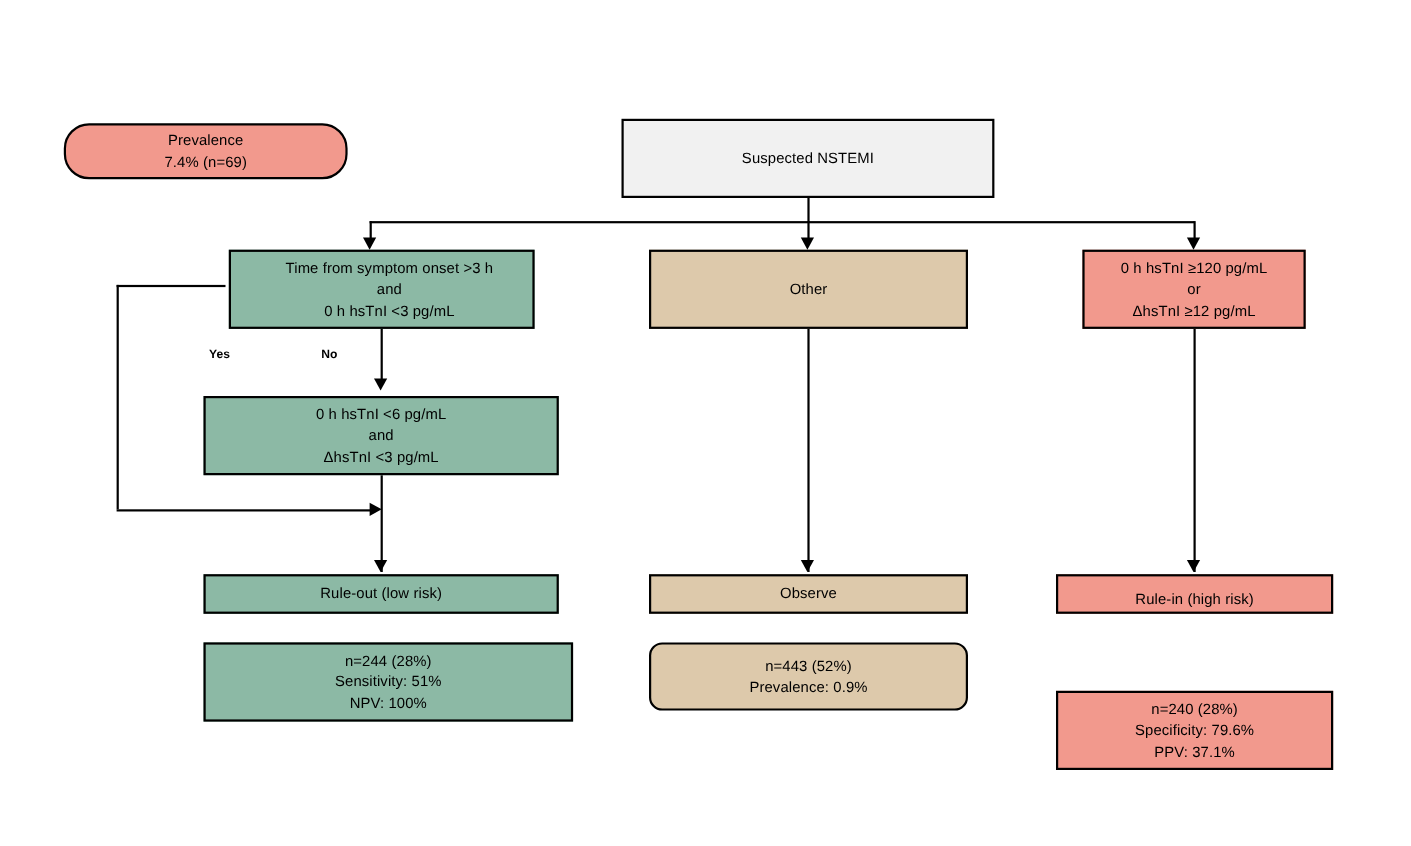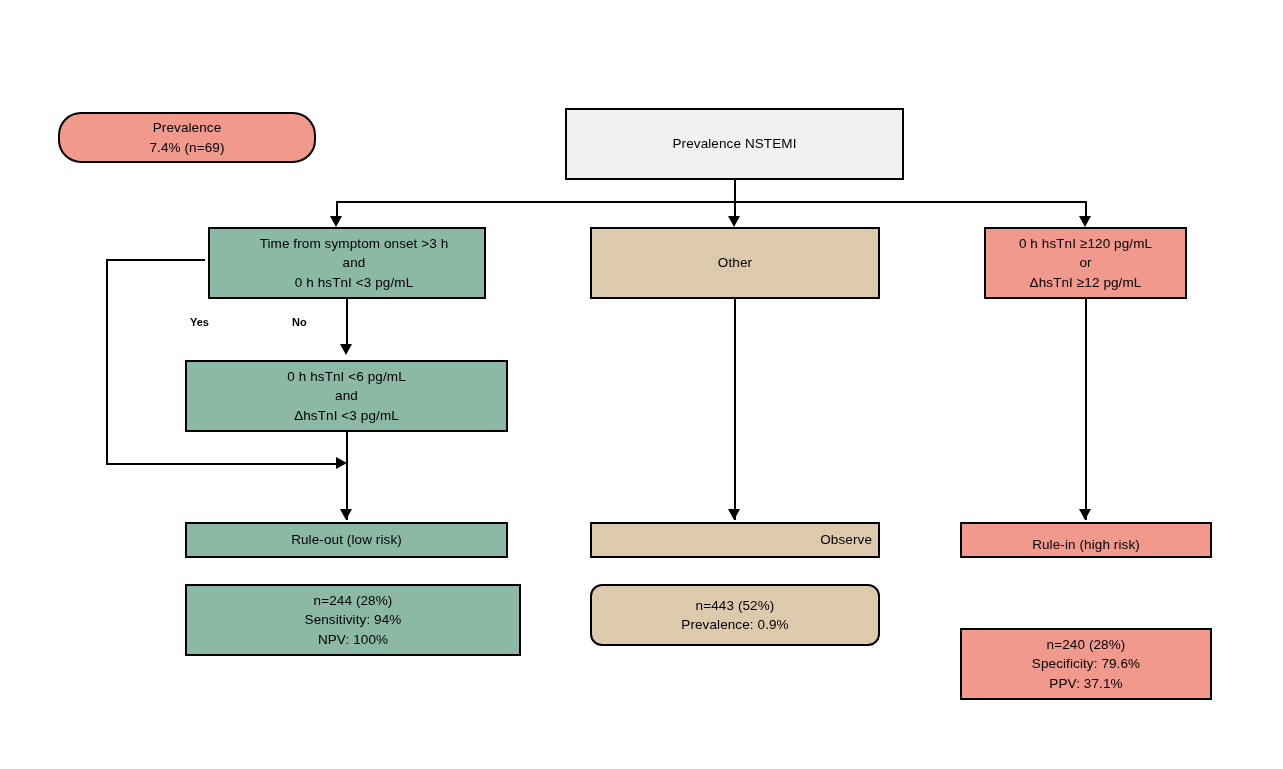--- a/index.html
+++ b/index.html
@@ -129,21 +129,21 @@
 
   <div class="node fill-salmon" style="left:58px; top:112px; width:258px; height:51px;border-radius:23px;">
     <div class="lines">
       <span class="ln">Prevalence</span>
       <span class="ln">7.4% (n=69)</span>
     </div>
   </div>
 
   <div class="node fill-grey" style="left:565px; top:108px; width:339px; height:72px;">
     <div class="lines">
-      <span class="ln">Prevalence NSTEMI</span>
+      <span class="ln">Suspected NSTEMI</span>
     </div>
   </div>
 
   <div class="node fill-green" style="left:208px; top:227px; width:278px; height:72px;padding-left:20px;">
     <div class="lines">
       <span class="ln">Time from symptom onset &gt;3 h</span>
       <span class="ln">and</span>
       <span class="ln">0 h hsTnI &lt;3 pg/mL</span>
     </div>
   </div>
@@ -169,36 +169,36 @@
       <span class="ln">ΔhsTnI &lt;3 pg/mL</span>
     </div>
   </div>
 
   <div class="node fill-green" style="left:185px; top:522px; width:323px; height:36px;">
     <div class="lines">
       <span class="ln">Rule-out (low risk)</span>
     </div>
   </div>
 
-  <div class="node fill-tan" style="left:590px; top:522px; width:290px; height:36px;text-align:right;">
+  <div class="node fill-tan" style="left:590px; top:522px; width:290px; height:36px;">
     <div class="lines">
       <span class="ln">Observe</span>
     </div>
   </div>
 
   <div class="node fill-salmon" style="left:960px; top:522px; width:252px; height:36px;align-items:flex-end;">
     <div class="lines">
       <span class="ln">Rule-in (high risk)</span>
     </div>
   </div>
 
   <div class="node fill-green" style="left:185px; top:584px; width:336px; height:72px;">
     <div class="lines">
       <span class="ln">n=244 (28%)</span>
-      <span class="ln">Sensitivity: 94%</span>
+      <span class="ln">Sensitivity: 51%</span>
       <span class="ln">NPV: 100%</span>
     </div>
   </div>
 
   <div class="node fill-tan" style="left:590px; top:584px; width:290px; height:62px;border-radius:12px;">
     <div class="lines">
       <span class="ln">n=443 (52%)</span>
       <span class="ln">Prevalence: 0.9%</span>
     </div>
   </div>

